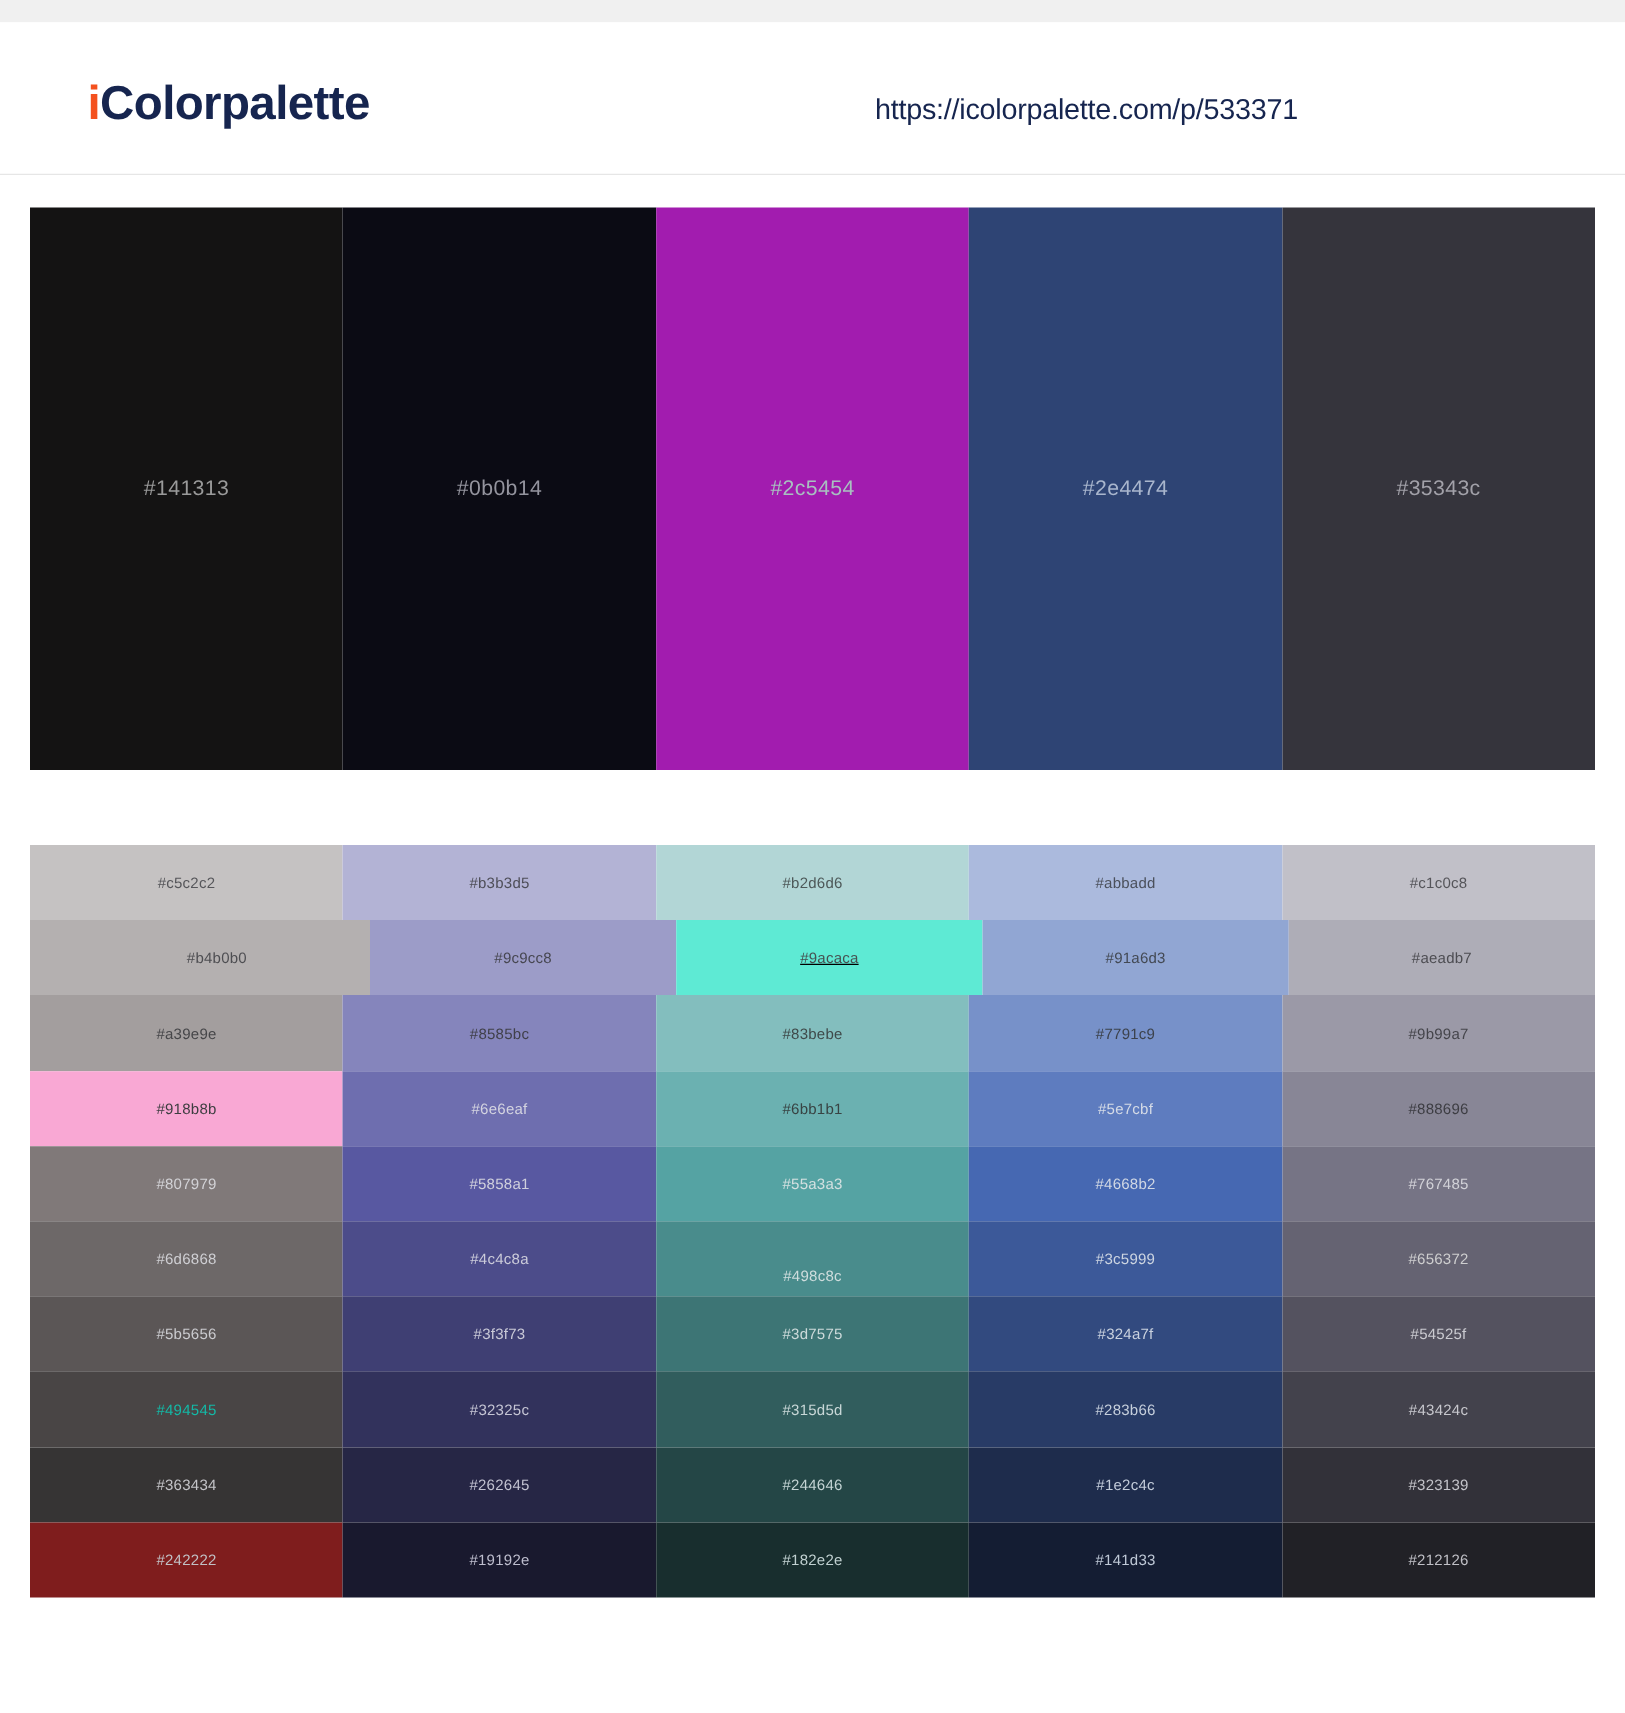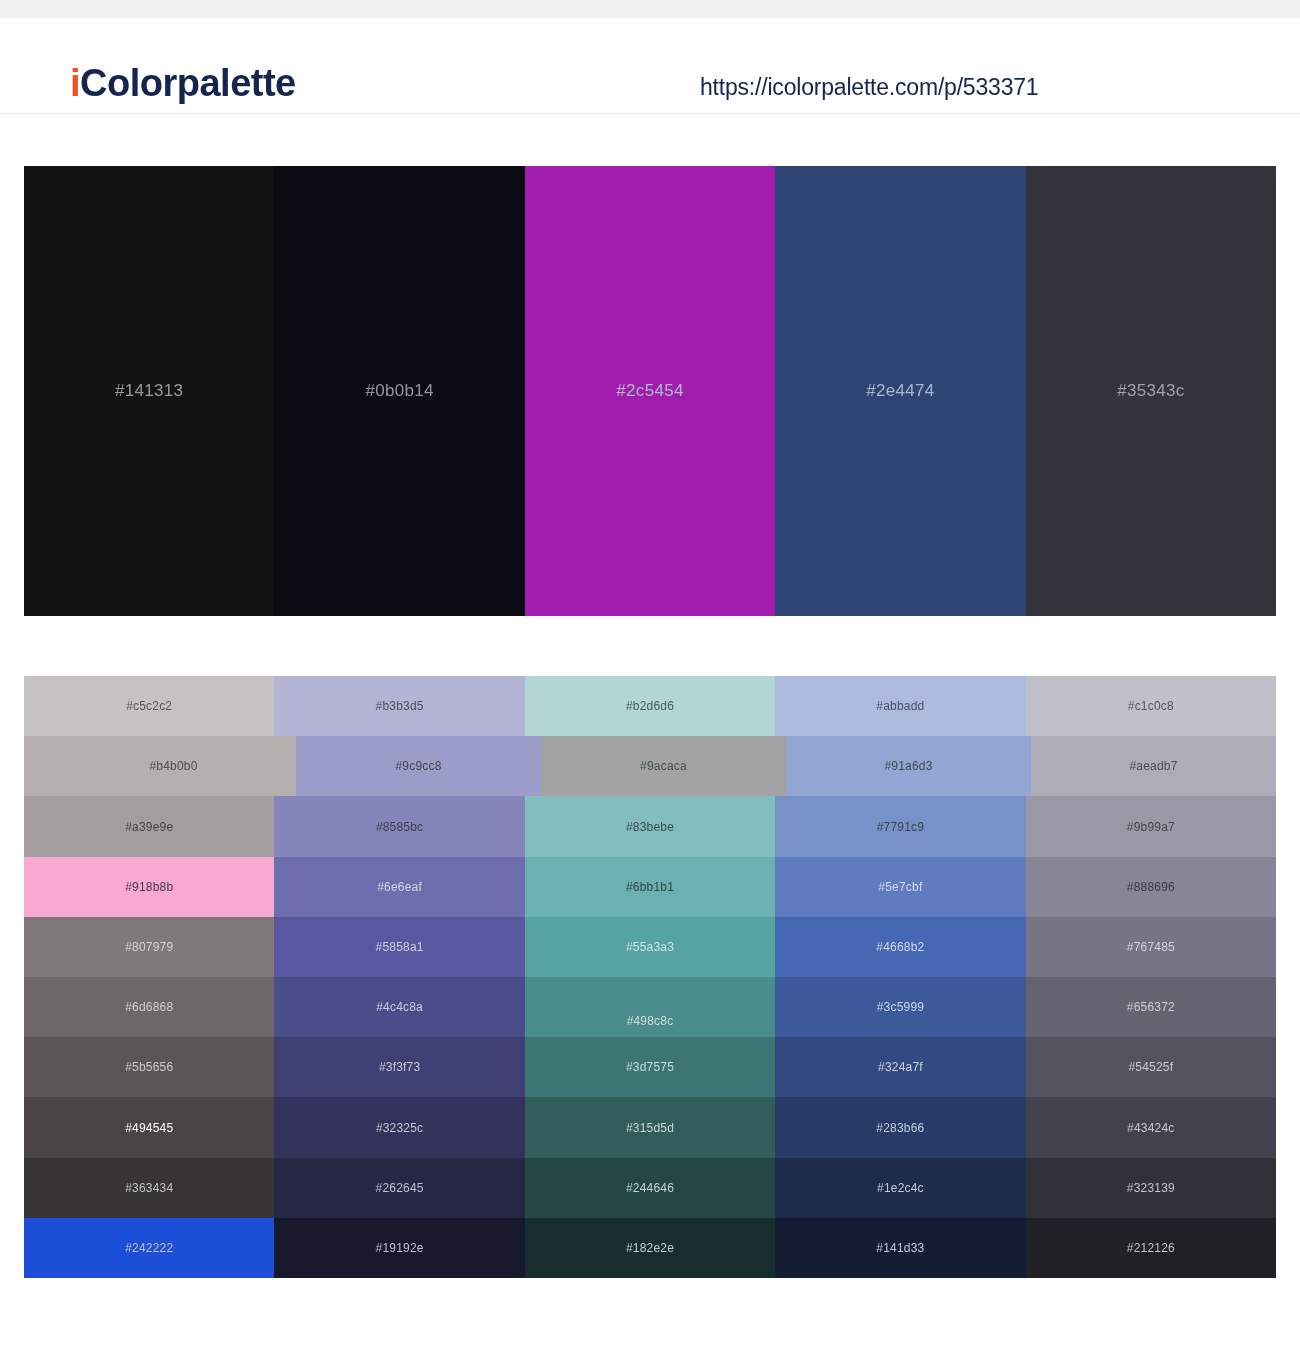--- a/index.html
+++ b/index.html
@@ -19,21 +19,21 @@
   }
 
   .page {
     width: 1300px;
     background: #ffffff;
     position: relative;
   }
 
   
   .header {
-    height: 96px;
+    height: 122px;
     position: relative;
     border-bottom: 1px solid #e6e6e6;
     background: #ffffff;
   }
 
   .logo {
     position: absolute;
     left: 70px;
     top: 46px;
     font-size: 38px;
@@ -154,21 +154,21 @@
           <span class="shade-label" style="color: rgb(85, 85, 90);">#c1c0c8</span>
         </div>
       </div>
       <div class="shade-row">
         <div class="shade-cell" style="background: rgb(180, 176, 176); padding-left: 27px;">
           <span class="shade-label" style="color: rgb(78, 78, 82);">#b4b0b0</span>
         </div>
         <div class="shade-cell" style="background: rgb(156, 156, 200);">
           <span class="shade-label" style="color: rgb(71, 71, 81);">#9c9cc8</span>
         </div>
-        <div class="shade-cell" style="background: #a3a3a3;">
+        <div class="shade-cell" style="background: #5eead4; text-decoration: underline;">
           <span class="shade-label" style="color: rgb(70, 81, 81);">#9acaca</span>
         </div>
         <div class="shade-cell" style="background: rgb(145, 166, 211);">
           <span class="shade-label" style="color: rgb(67, 73, 83);">#91a6d3</span>
         </div>
         <div class="shade-cell" style="background: rgb(174, 173, 183);">
           <span class="shade-label" style="color: rgb(77, 77, 82);">#aeadb7</span>
         </div>
       </div>
       <div class="shade-row">
@@ -251,21 +251,21 @@
         </div>
         <div class="shade-cell" style="background: rgb(50, 74, 127);">
           <span class="shade-label" style="color: rgb(202, 210, 223);">#324a7f</span>
         </div>
         <div class="shade-cell" style="background: rgb(84, 82, 95);">
           <span class="shade-label" style="color: rgb(203, 203, 209);">#54525f</span>
         </div>
       </div>
       <div class="shade-row">
         <div class="shade-cell" style="background: rgb(73, 69, 69);">
-          <span class="shade-label" style="color: #ffffff;">#494545</span>
+          <span class="shade-label" style="color: #14b8a6;">#494545</span>
         </div>
         <div class="shade-cell" style="background: rgb(50, 50, 92);">
           <span class="shade-label" style="color: rgb(197, 197, 212);">#32325c</span>
         </div>
         <div class="shade-cell" style="background: rgb(49, 93, 93);">
           <span class="shade-label" style="color: rgb(200, 215, 215);">#315d5d</span>
         </div>
         <div class="shade-cell" style="background: rgb(40, 59, 102);">
           <span class="shade-label" style="color: rgb(198, 207, 220);">#283b66</span>
         </div>
@@ -284,21 +284,21 @@
           <span class="shade-label" style="color: rgb(196, 212, 212);">#244646</span>
         </div>
         <div class="shade-cell" style="background: rgb(30, 44, 76);">
           <span class="shade-label" style="color: rgb(195, 204, 218);">#1e2c4c</span>
         </div>
         <div class="shade-cell" style="background: rgb(50, 49, 57);">
           <span class="shade-label" style="color: rgb(196, 196, 202);">#323139</span>
         </div>
       </div>
       <div class="shade-row">
-        <div class="shade-cell" style="background: #1d4ed8;">
+        <div class="shade-cell" style="background: #7f1d1d;">
           <span class="shade-label" style="color: rgb(193, 193, 197);">#242222</span>
         </div>
         <div class="shade-cell" style="background: rgb(25, 25, 46);">
           <span class="shade-label" style="color: rgb(190, 190, 206);">#19192e</span>
         </div>
         <div class="shade-cell" style="background: rgb(24, 46, 46);">
           <span class="shade-label" style="color: rgb(193, 209, 209);">#182e2e</span>
         </div>
         <div class="shade-cell" style="background: rgb(20, 29, 51);">
           <span class="shade-label" style="color: rgb(191, 201, 215);">#141d33</span>

